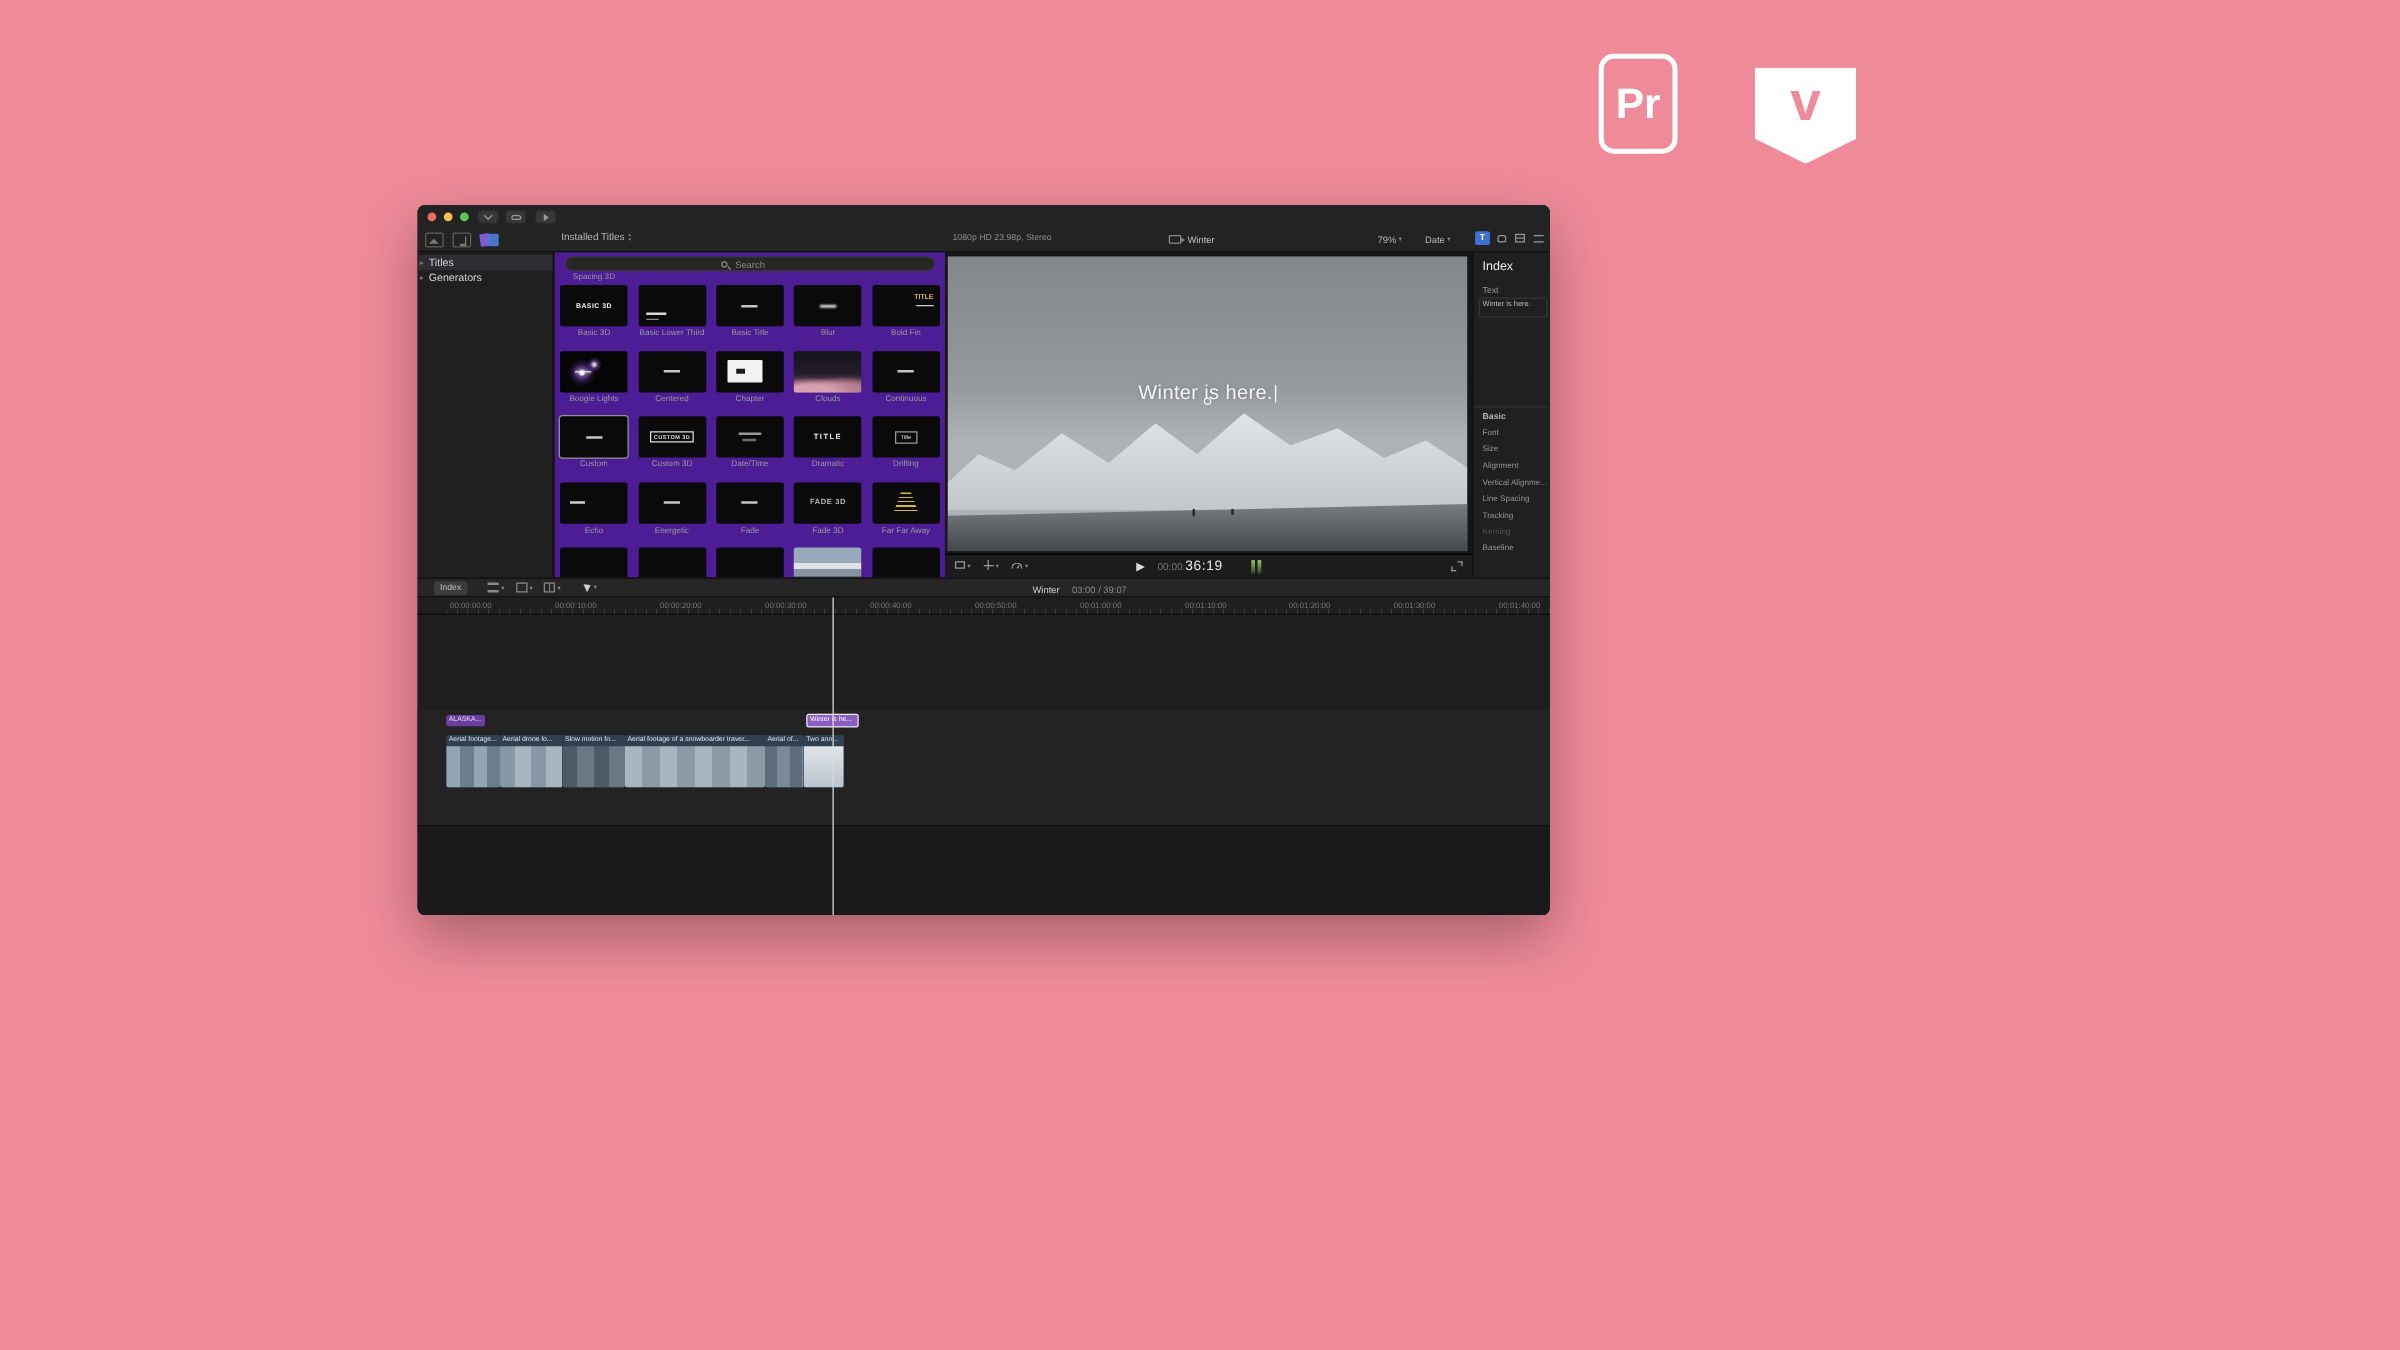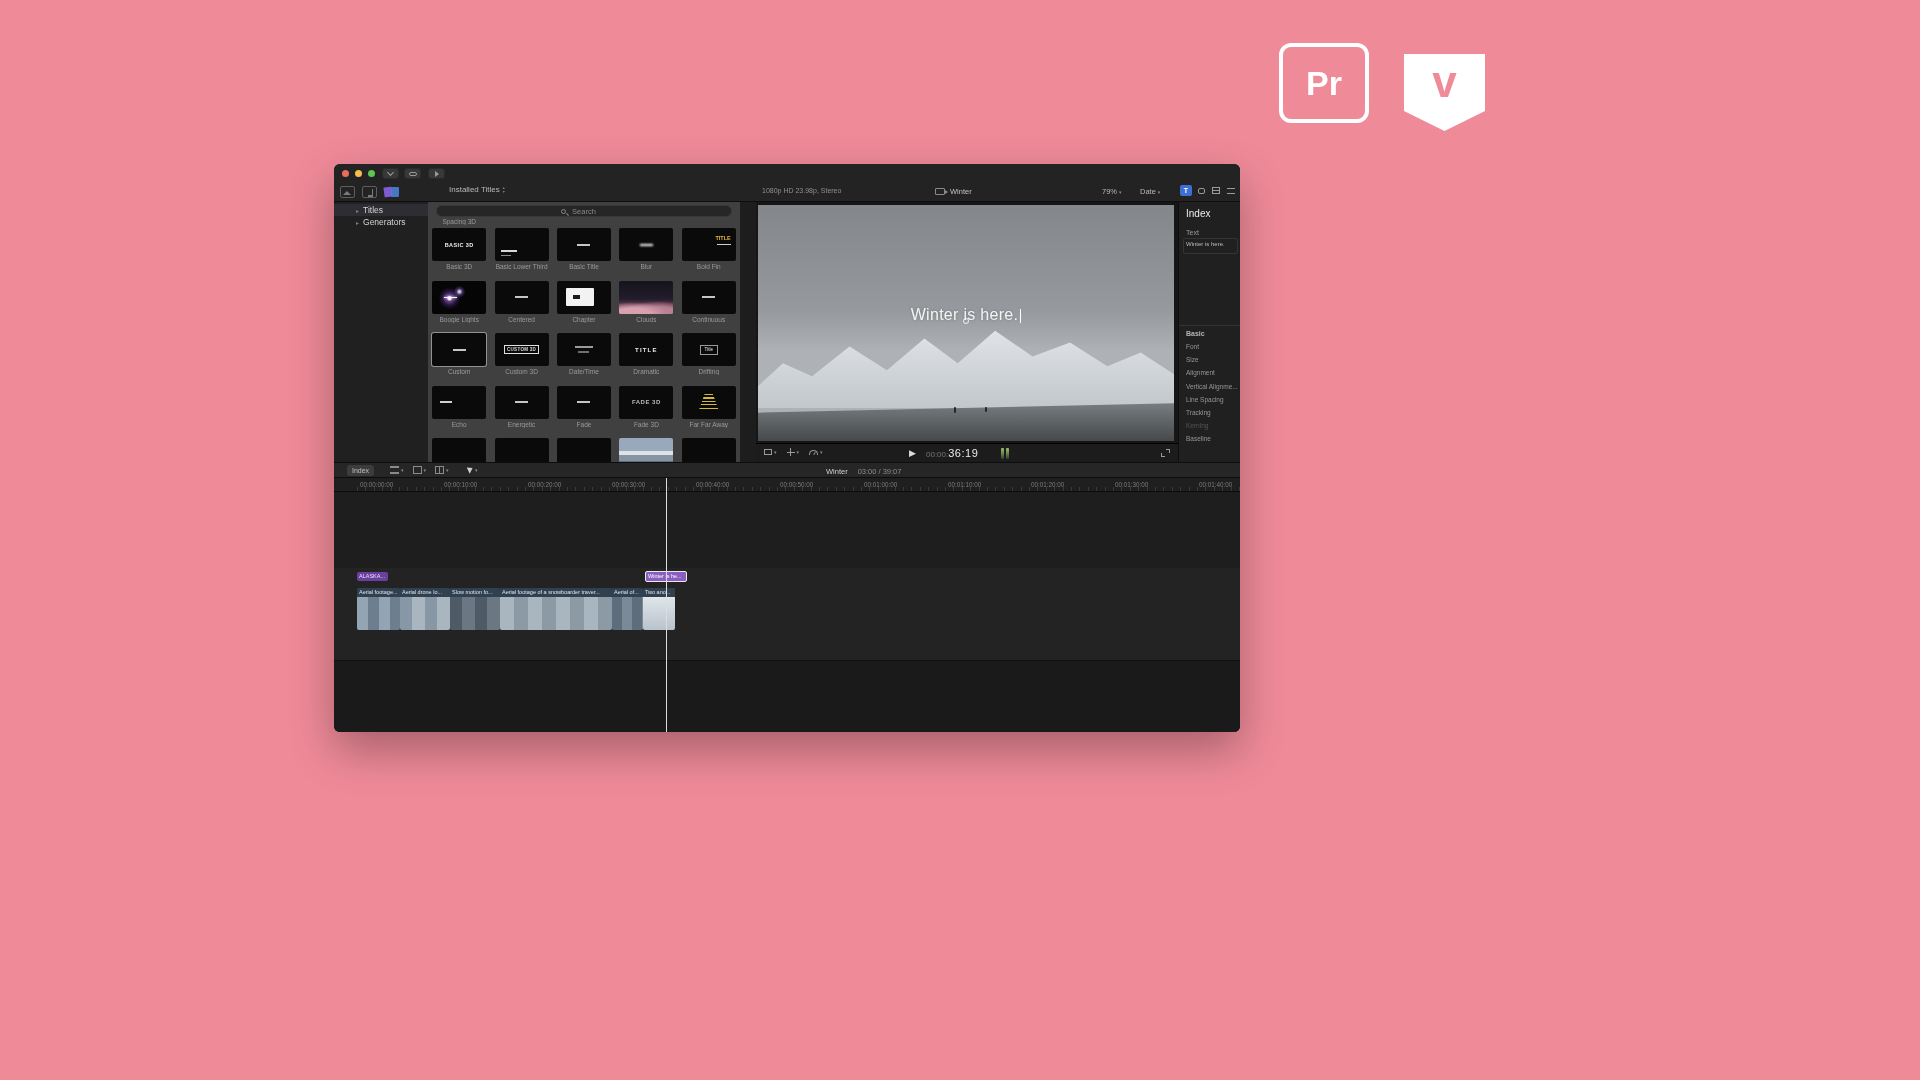--- a/index.html
+++ b/index.html
@@ -1,21 +1,21 @@
 <!DOCTYPE html>
 <html><head>
 <meta charset="utf-8">
 <style>
   * { margin:0; padding:0; box-sizing:border-box; }
   html,body { width:1920px; height:1080px; overflow:hidden; }
   body { background:#ef8a99; font-family:"Liberation Sans", sans-serif; }
   .page { position:relative; width:1920px; height:1080px; }
 
   
-  .pr-badge { position:absolute; left:1279px; top:43px; width:90px; height:80px;
+  .pr-badge { position:absolute; left:1279px; top:43px; width:63px; height:80px;
     border:4px solid #fff; border-radius:12px; display:flex; align-items:center; justify-content:center;
     color:#fff; font-size:34px; font-weight:bold; }
   .vimeo-badge { position:absolute; left:1404px; top:54px; width:81px; height:77px; background:#fff;
     clip-path:polygon(0 0,100% 0,100% 74%,50% 100%,0 74%);
     display:flex; align-items:flex-start; justify-content:center; }
   .vimeo-v { color:#ef8a99; font-size:44px; font-weight:bold; line-height:56px; }
 
   
   .window { position:absolute; left:334px; top:164px; width:906px; height:568px; background:#1d1d1d;
     border-radius:6px; overflow:hidden; box-shadow:0 18px 45px rgba(0,0,0,.30); color:#bbb; font-size:8px; }
@@ -51,26 +51,26 @@
   .insp-tabs{position:absolute;left:846px;top:21px;display:flex;gap:3px}
   .itab{width:12px;height:11px;border-radius:2px;display:flex;align-items:center;justify-content:center;font-size:7px;color:#9a9a9a}
   .itab-active{background:#3d6fd6;color:#fff;font-weight:bold}
   .g-bubble{width:7px;height:6px;border:1px solid #9a9a9a;border-radius:2px}
   .g-film{width:8px;height:7px;border:1px solid #9a9a9a;position:relative}
   .g-film::after{content:"";position:absolute;left:0;top:2px;width:6px;height:1px;background:#9a9a9a}
   .g-sliders{width:8px;height:6px;border-top:1px solid #9a9a9a;border-bottom:1px solid #9a9a9a}
 
   
   .sidebar{position:absolute;left:0;top:38px;width:109px;height:260px;background:#202020;border-right:1px solid #0e0e0e;padding-top:2px}
-  .side-item{display:flex;align-items:center;gap:4px;height:12px;padding-left:22px;color:#d5d5d5;font-size:8.5px}
+  .side-item{display:flex;align-items:center;gap:4px;height:12px;padding-left:2px;color:#d5d5d5;font-size:8.5px}
   .side-selected{background:#2d2d33}
   .disc{color:#7a7a7a;font-size:6px}
 
   
-  .browser{position:absolute;left:94px;top:38px;width:312px;height:260px;background:#404040;overflow:hidden}
+  .browser{position:absolute;left:110px;top:38px;width:312px;height:260px;background:#4c1d95;overflow:hidden}
   .searchbar{position:absolute;left:8px;top:3px;width:296px;height:12px;background:#262626;border:1px solid #383838;border-radius:7px}
   .mag{position:absolute;left:calc(50% - 23px);top:2.5px;width:5px;height:5px;border:1px solid #8a8a8a;border-radius:50%;z-index:2}
   .mag::after{content:"";position:absolute;left:4px;top:4px;width:3px;height:1px;background:#8a8a8a;transform:rotate(45deg)}
   .search-input{position:absolute;left:0;top:0;width:100%;height:100%;background:transparent;border:none;outline:none;text-align:center;font-size:7.5px;color:#ddd;font-family:inherit}
   .search-input::placeholder{color:#8a8a8a}
   .partial-labels{position:absolute;left:0;top:16px;width:312px;display:flex}
   .pl-cell{width:62.4px;text-align:center;font-size:6.5px;color:#9a9a9a;white-space:nowrap;overflow:hidden}
   .grid{position:absolute;left:0;top:26px;width:312px;display:flex;flex-wrap:wrap}
   .cell{width:62.4px;height:52.5px;display:flex;flex-direction:column;align-items:center}
   .thumb{width:54px;height:33px;background:#0a0a0a;border-radius:2px;position:relative;display:flex;align-items:center;justify-content:center;overflow:hidden}

